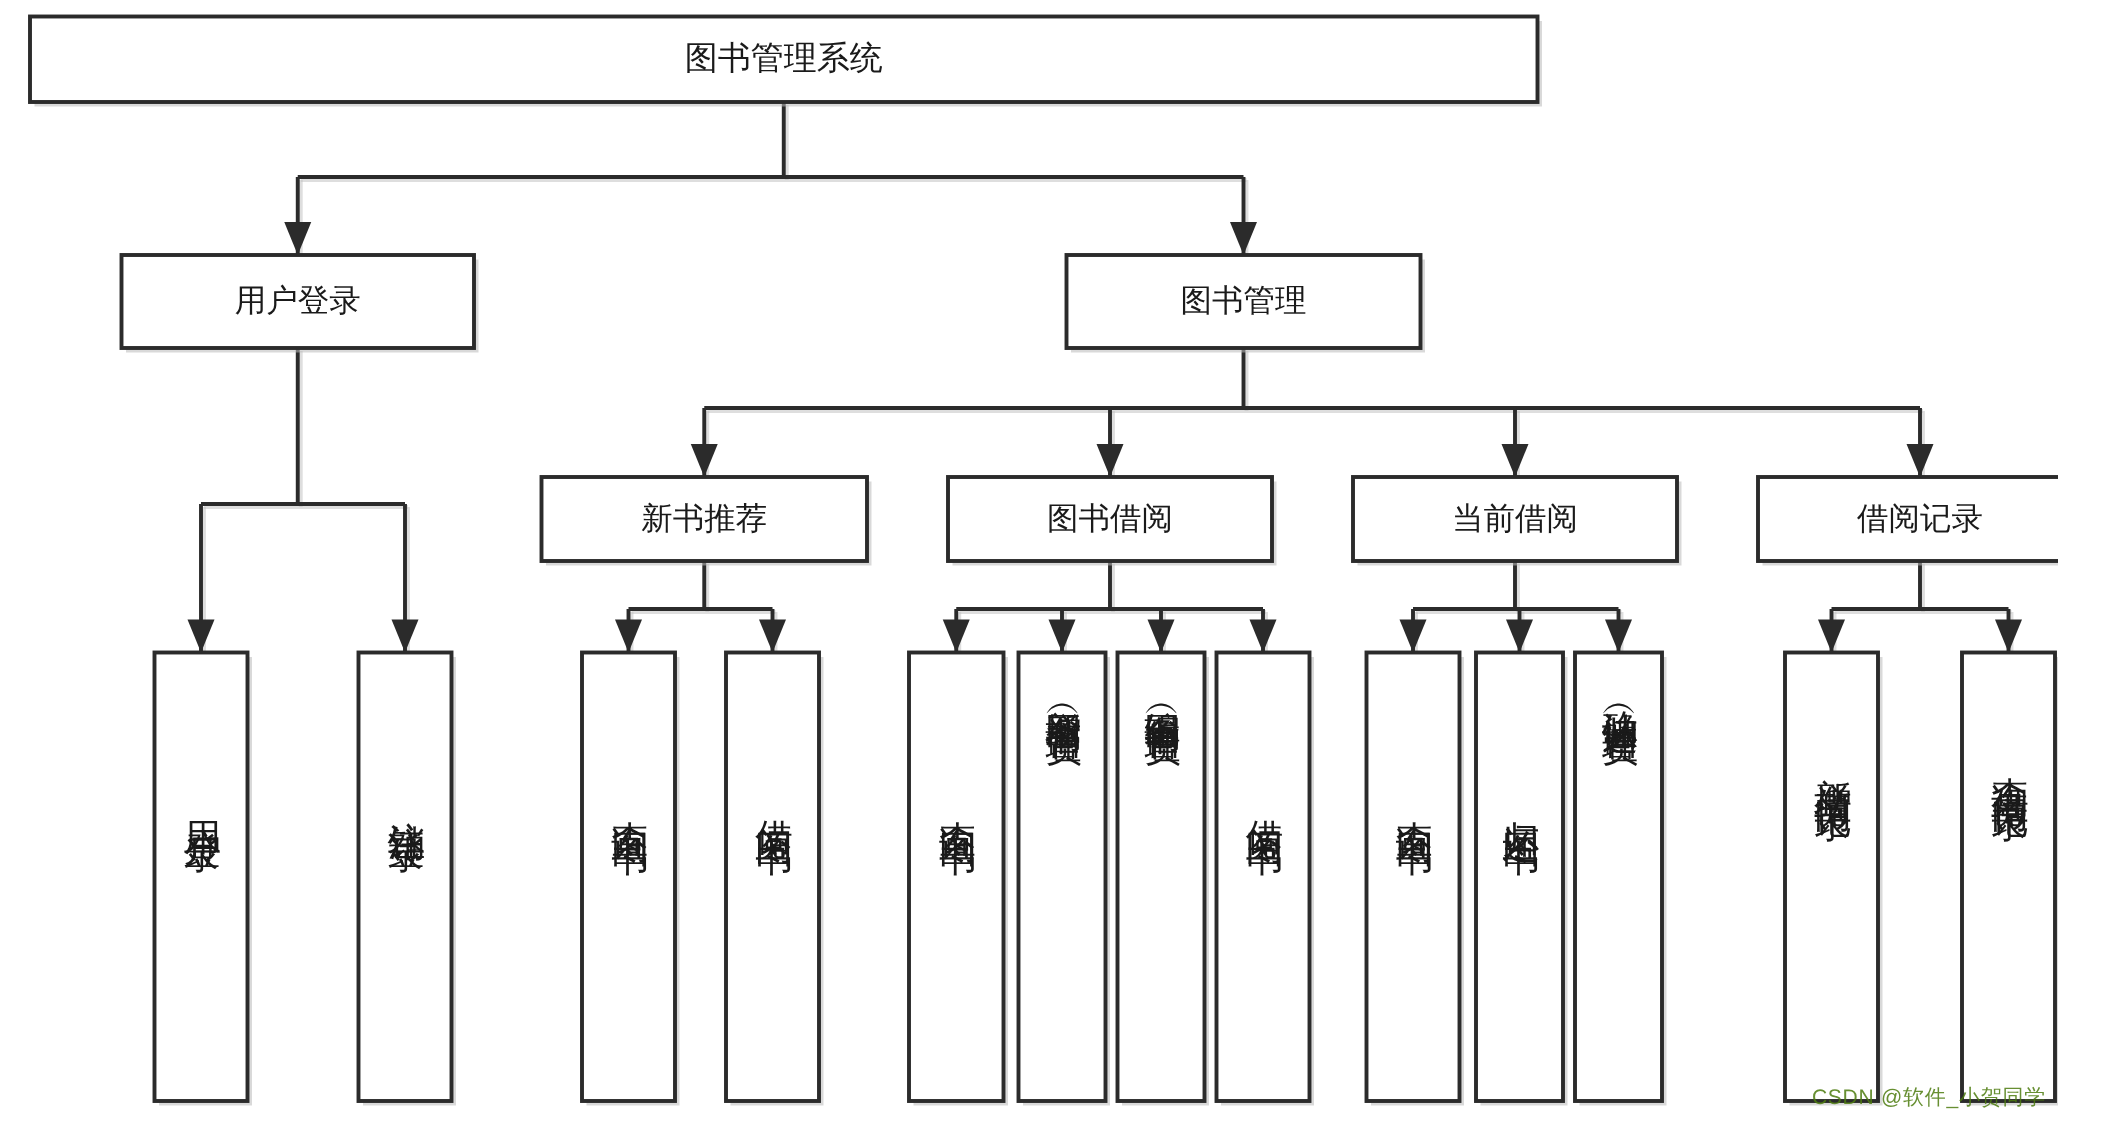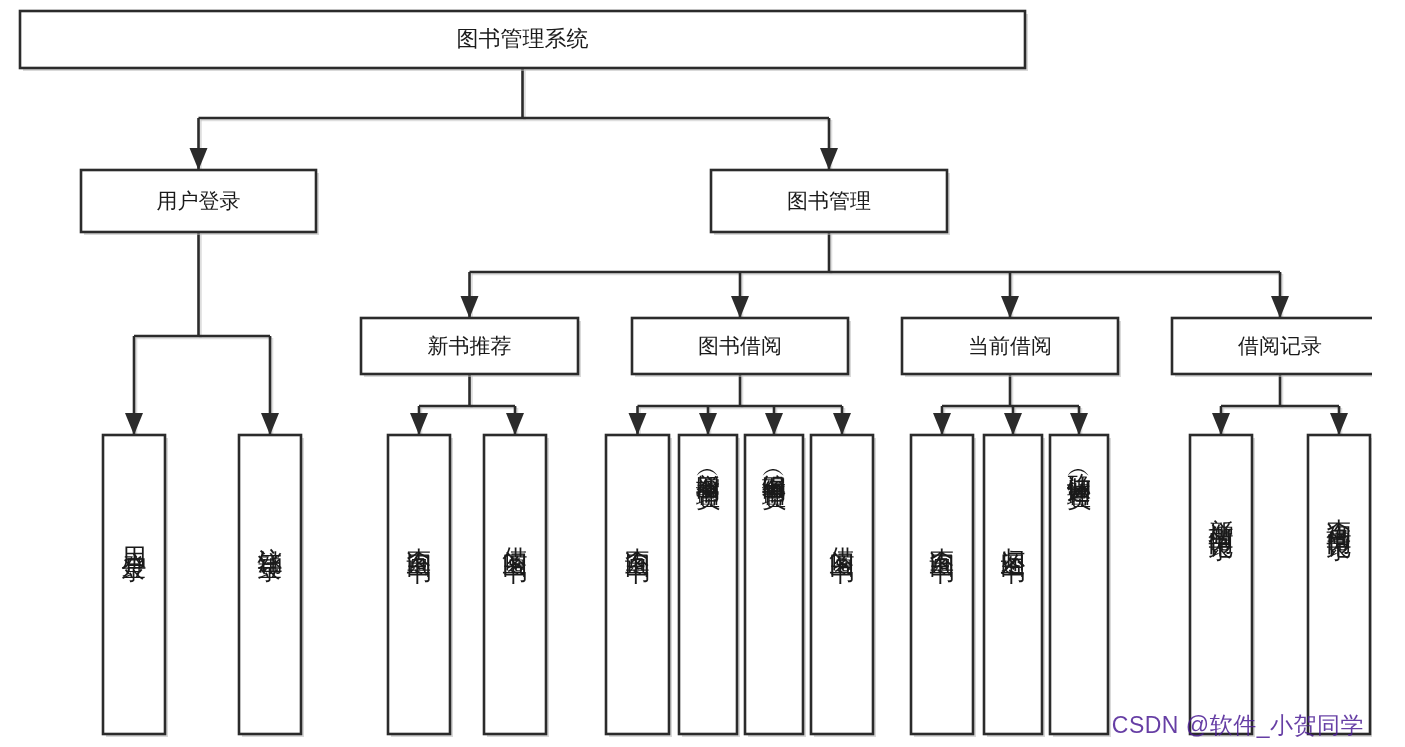--- a/index.html
+++ b/index.html
@@ -82,22 +82,22 @@
     line-height: 1;
     letter-spacing: 4px;
     color: #1a1a1a;
     white-space: nowrap;
   }
   .watermark {
     position: absolute;
     right: 8px;
     bottom: 6px;
     font-family: "Liberation Sans", "DejaVu Sans", sans-serif;
-    font-size: 23px;
-    color: #4c1d95;
+    font-size: 14px;
+    color: #4d7c0f;
     opacity: 0.85;
     letter-spacing: 0.5px;
     user-select: none;
   }
 </style>
 </head>
 <body>
 
 <div id="diagram-root">
   <svg class="diagram-canvas" id="diagram-canvas" viewBox="0 0 1405 747" xmlns="http://www.w3.org/2000/svg">

